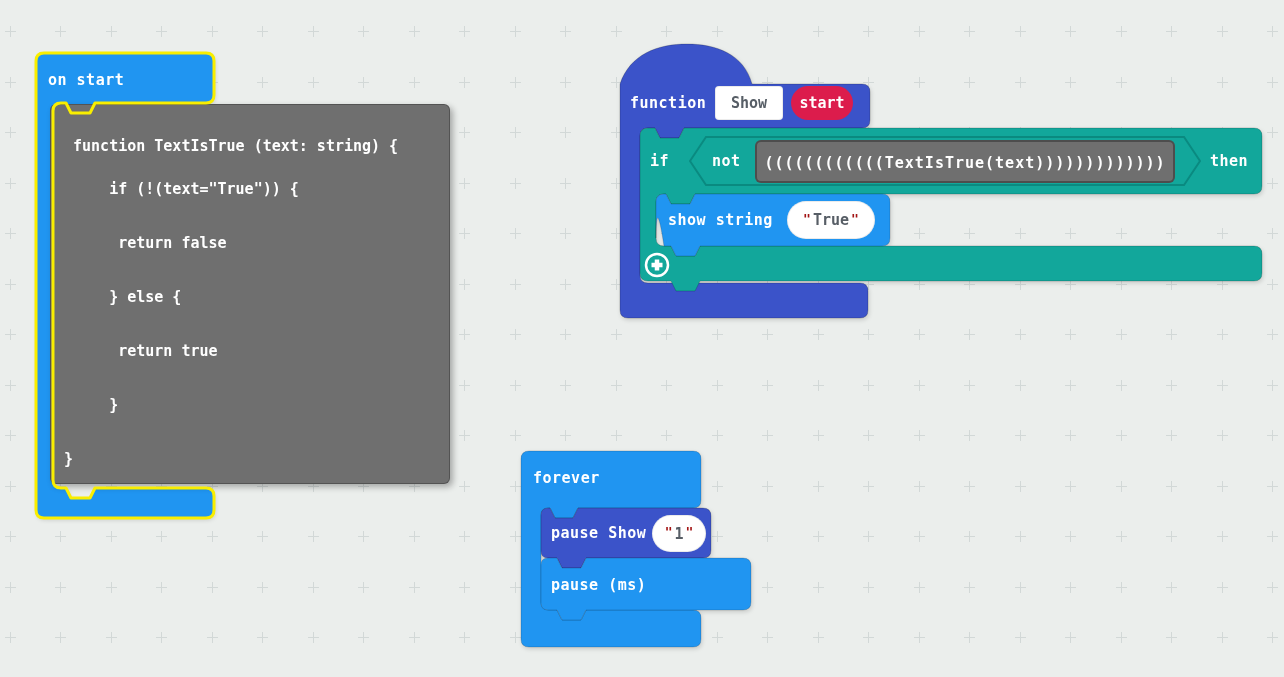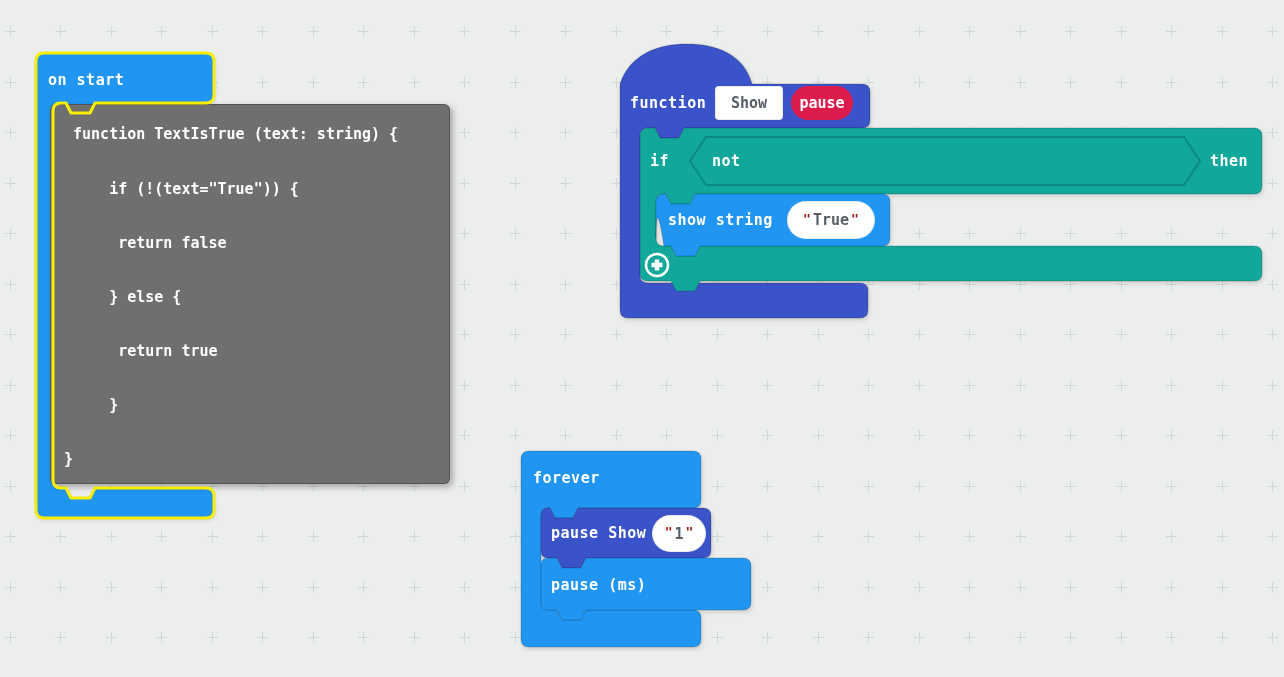--- a/index.html
+++ b/index.html
@@ -414,42 +414,43 @@
     </g>
 
     <path stroke="rgba(0,0,0,0.16)" stroke-width="1" d="M 529,451 H 693 Q 701,451 701,459 V 500 Q 701,508 693,508 H 578 L 573,518 H 555 L 550,508 H 549 Q 541,508 541,516 V 602 Q 541,610 549,610 H 557 L 562,620 H 581 L 586,610 H 693 Q 701,610 701,618 V 639 Q 701,647 693,647 H 529 Q 521,647 521,639 V 459 Q 521,451 529,451 Z" fill="#2095F1"></path>
 
     <path stroke="rgba(0,0,0,0.2)" stroke-width="1" d="M 548,508 H 550 L 555,518 H 573 L 578,508 H 703 Q 711,508 711,516 V 550 Q 711,558 703,558 H 586 L 581,568 H 562 L 557,558 H 548 Q 541,558 541,551 V 515 Q 541,508 548,508 Z" fill="#3B53C9"></path>
 
     <path stroke="rgba(0,0,0,0.16)" stroke-width="1" d="M 548,558 H 557 L 562,568 H 581 L 586,558 H 743 Q 751,558 751,566 V 602 Q 751,610 743,610 H 586 L 581,620 H 562 L 557,610 H 548 Q 541,610 541,603 V 565 Q 541,558 548,558 Z" fill="#2095F1"></path>
   </svg>
 
   <div class="code-block">
-    <div class="code-line" style="top:2px"> function TextIsTrue (text: string) {</div>
+    <div class="code-line" style="top:14px"> function TextIsTrue (text: string) {</div>
     <div class="code-line" style="top:57px">     if (!(text="True")) {</div>
     <div class="code-line" style="top:111px">      return false</div>
     <div class="code-line" style="top:219px">      return true</div>
     <div class="code-line" style="top:165px">     } else {</div>
     <div class="code-line" style="top:273px">     }</div>
     <div class="code-line" style="top:327px">}</div>
   </div>
 
   <div class="lbl" style="left:48px;top:70px">on start</div>
   <div class="lbl" style="left:630px;top:93px">function</div>
   <div class="lbl" style="left:650px;top:151px">if</div>
   <div class="lbl" style="left:712px;top:151px">not</div>
   <div class="lbl" style="left:1210px;top:151px">then</div>
   <div class="lbl" style="left:668px;top:210px">show string</div>
   <div class="lbl" style="left:533px;top:468px">forever</div>
   <div class="lbl" style="left:551px;top:523px">pause Show</div>
   <div class="lbl" style="left:551px;top:575px">pause (ms)</div>
 
   <div class="field rect" style="left:715px;top:86px;width:68px;height:34px;">Show</div>
-  <div class="pill" style="left: 791px; top: 86px; width: 62px; height: 34px; background: rgb(220, 28, 76);">pause</div>
-
+  <div class="pill" style="left: 791px; top: 86px; width: 62px; height: 34px; background: rgb(220, 28, 76);">start</div>
+
+  <div class="cond-field">((((((((((((TextIsTrue(text)))))))))))))</div>
 
   <div class="field oval" style="left:787px;top:201px;width:88px;height:38px;">
     <span class="q">"</span>
       <span>True</span>
       <span class="q">"</span>
   </div>
 
   <div class="field oval" style="left:652px;top:515px;width:54px;height:37px;">
     <span class="q">"</span>
       <span>1</span>

